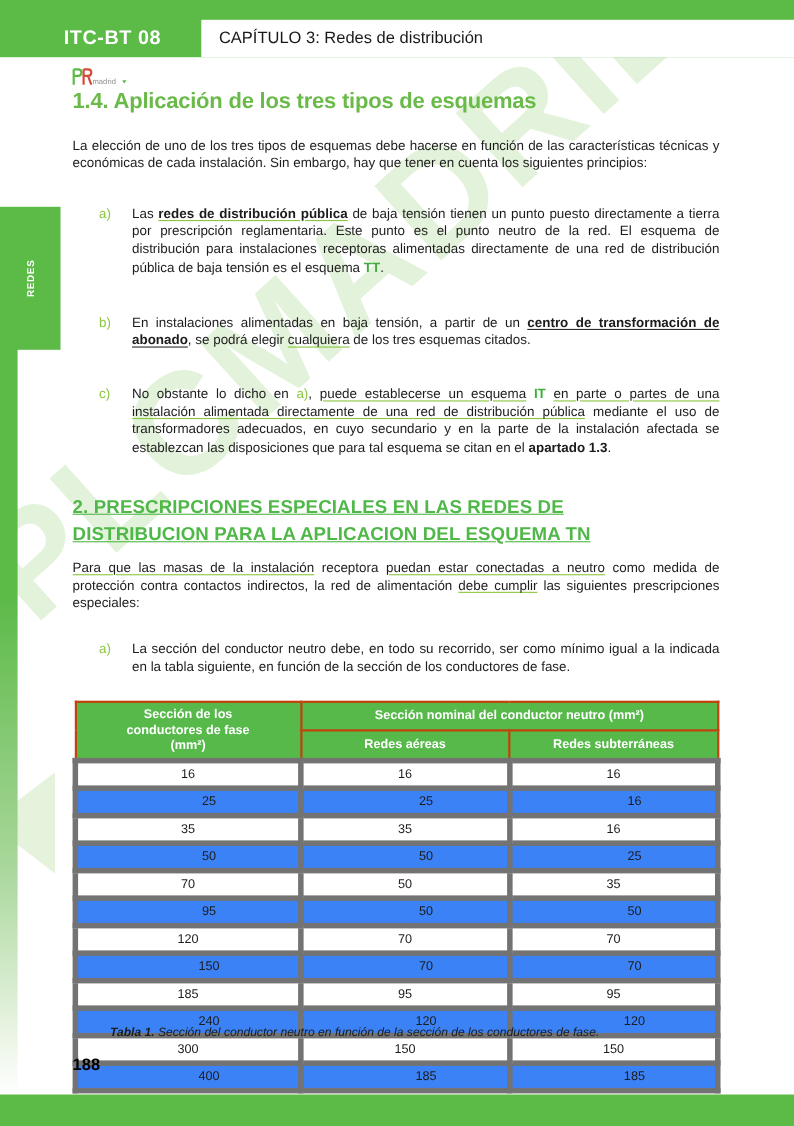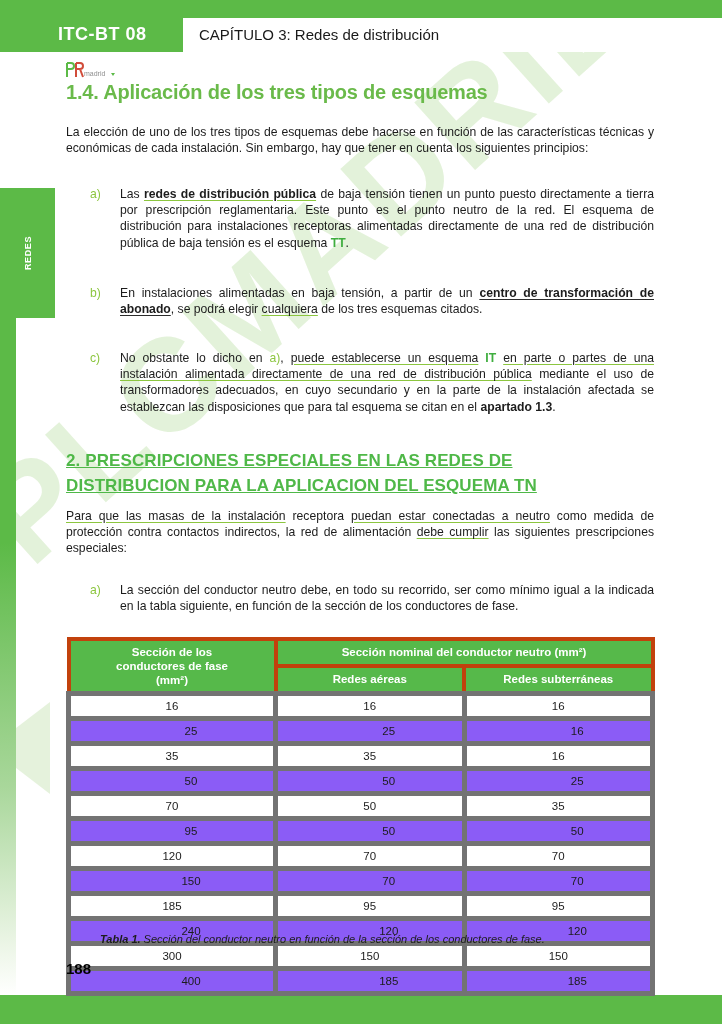--- a/index.html
+++ b/index.html
@@ -235,35 +235,35 @@
   table.data {
     border-collapse: collapse;
     width: 589px;
     table-layout: fixed;
   }
   table.data th {
     background: #56b94a;
     color: #ffffff;
     font-size: 11.5px;
     font-weight: bold;
-    border: 4px solid #c2410c;
+    border: 2px solid #c2410c;
     padding: 4px 2px;
     text-align: center;
     line-height: 14px;
   }
   table.data td {
     border: 5px solid #737373;
     font-size: 11.5px;
     color: #1c1c1c;
     text-align: center;
     padding: 2px 2px;
     height: 16px;
   }
   table.data tr.odd td { background: #ffffff; }
-  table.data tr.even td { background: #8b5cf6; padding-left: 40px; }
+  table.data tr.even td { background: #3b82f6; padding-left: 40px; }
   .col-a { width: 199px; }
   .col-b { width: 195px; }
   .col-c { width: 195px; }
 
   .table-caption {
     position: absolute;
     left: 100px;
     top: 933px;
     width: 580px;
     font-size: 11px;

